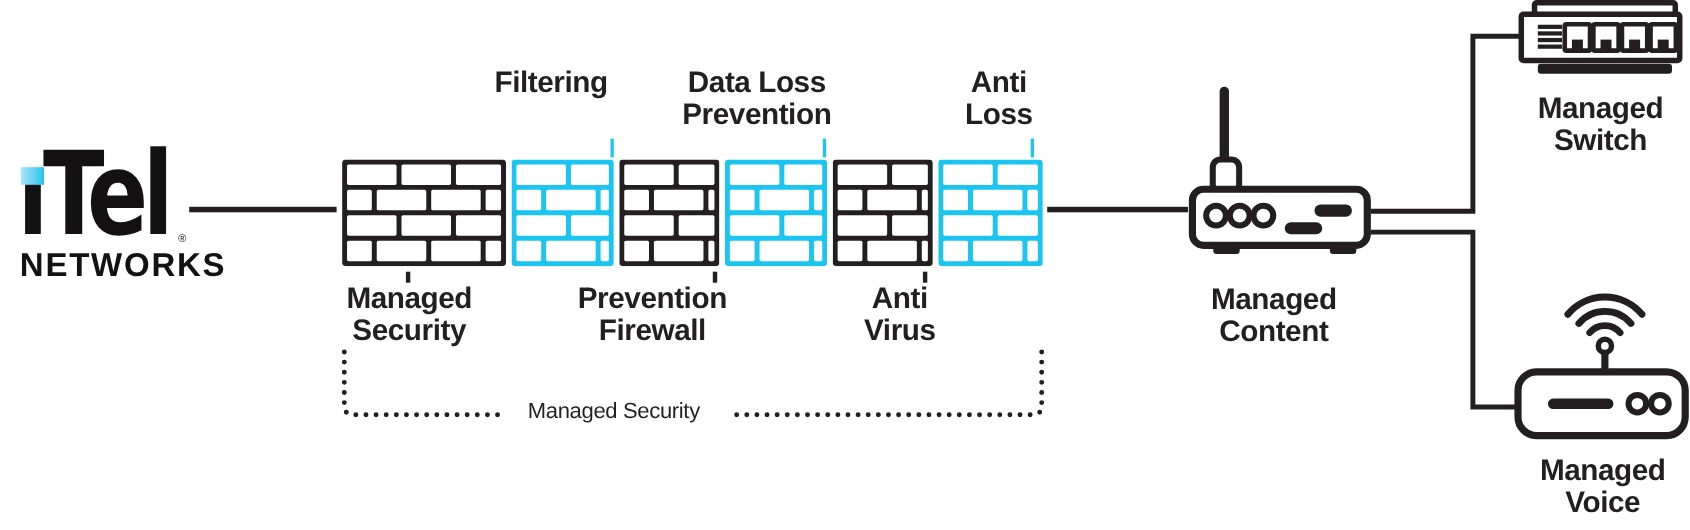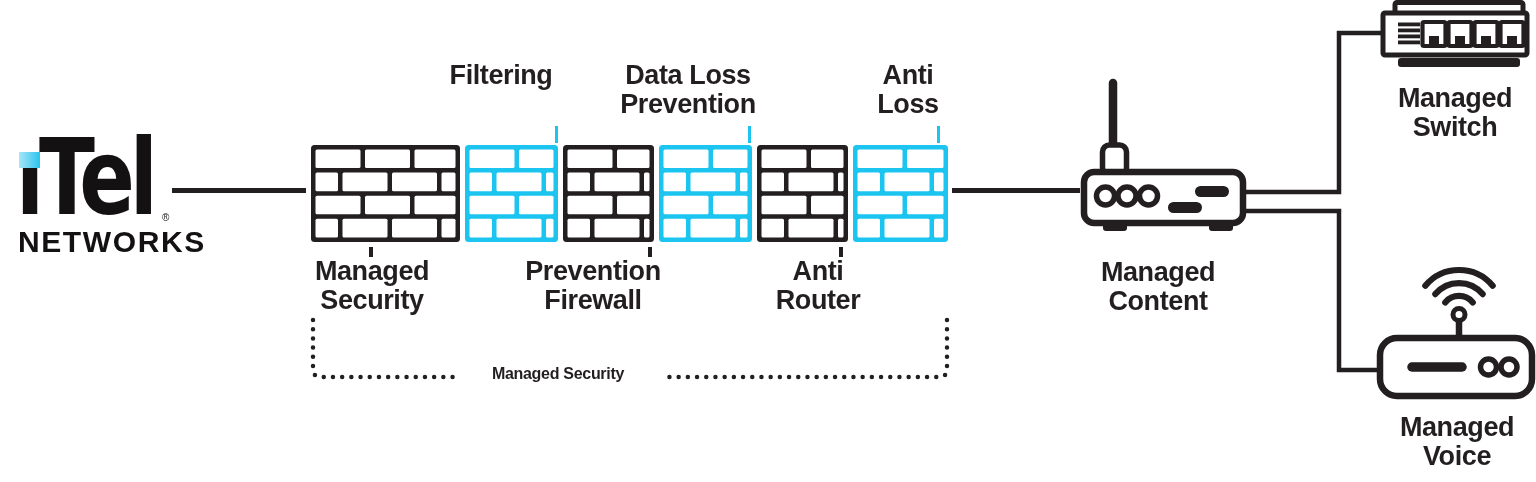--- a/index.html
+++ b/index.html
@@ -33,21 +33,21 @@
   .tick-ink{position:absolute;width:4px;height:10px;background:var(--ink);top:247px;}
   
   .lbl{
     position:absolute;width:220px;margin-left:-110px;text-align:center;
     font-weight:800;font-size:27px;line-height:1.07;color:var(--ink);letter-spacing:-0.4px;
   }
   .bracket{position:absolute;left:310px;top:314px;}
   .sec-box{
     position:absolute;left:456px;top:356px;width:204px;height:36px;background:#ffffff;
     display:flex;align-items:center;justify-content:center;
-    font-weight:700;font-size:16px;letter-spacing:-0.3px;color:var(--ink);
+    font-weight:400;font-size:20px;letter-spacing:-0.3px;color:var(--ink);
   }
   .icon{position:absolute;}
   .s-ink{stroke:var(--ink);fill:none;}
   .s-ink-w{stroke:var(--ink);fill:#ffffff;}
   .f-ink{fill:var(--ink);}
 </style>
 </head>
 <body>
 
 <div class="canvas">
@@ -174,21 +174,21 @@
   <div class="lbl" style="left:372px;top:257px;">
     <div>Managed</div>
     <div>Security</div>
   </div>
   <div class="lbl" style="left:593px;top:257px;">
     <div>Prevention</div>
     <div>Firewall</div>
   </div>
   <div class="lbl" style="left:818px;top:257px;">
     <div>Anti</div>
-    <div>Router</div>
+    <div>Virus</div>
   </div>
 
   <svg class="bracket" width="642" height="70" viewBox="0 0 642 70">
     <path d="M3,6 V55 Q3,63 11,63 H146" class="s-ink" stroke-width="4.5" stroke-linecap="round" stroke-dasharray="0,9.2"></path>
     <path d="M637,6 V55 Q637,63 629,63 H352" class="s-ink" stroke-width="4.5" stroke-linecap="round" stroke-dasharray="0,9.2"></path>
   </svg>
   <div class="sec-box">
     <span>Managed Security</span>
   </div>
 

